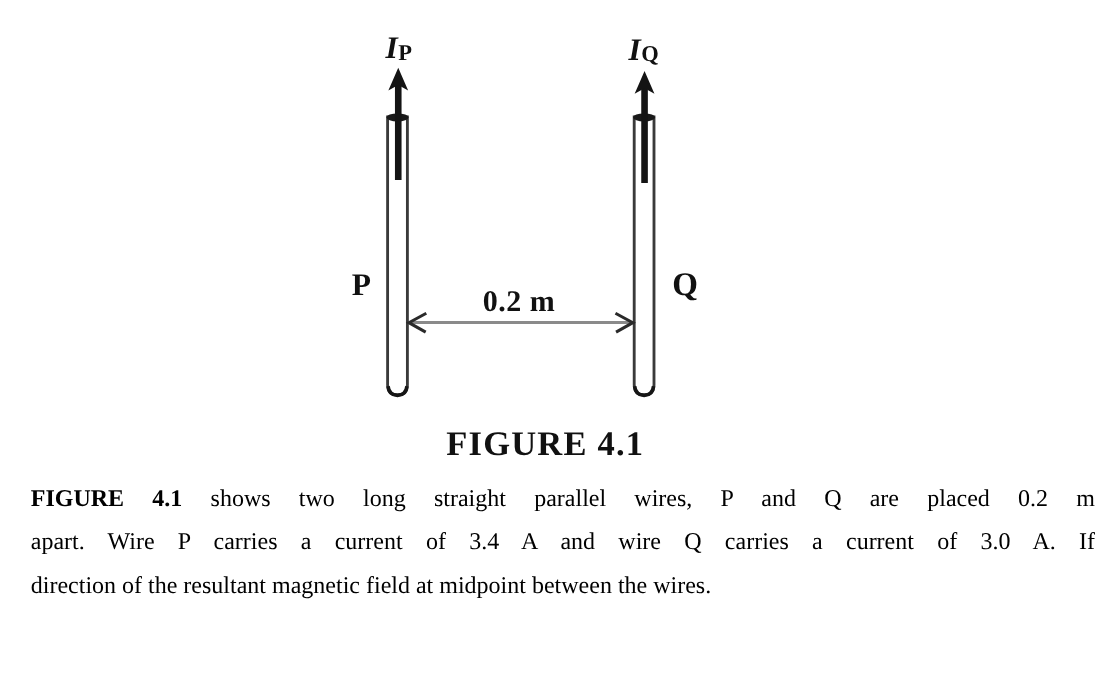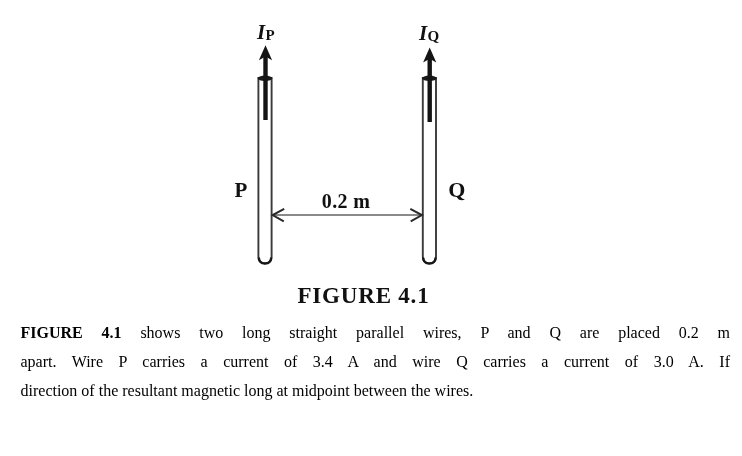--- a/index.html
+++ b/index.html
@@ -42,15 +42,15 @@
   <text x="419" y="39.7" font-size="21" font-style="italic" font-weight="bold" fill="#111">I</text>
   <text x="427.5" y="40.5" font-size="15" font-weight="bold" fill="#111">Q</text>
   <text x="234.5" y="196.7" font-size="21" font-weight="bold" fill="#111">P</text>
   <text x="448.2" y="196.7" font-size="22" font-weight="bold" fill="#111">Q</text>
   <text x="321.8" y="207.5" font-size="20" font-weight="bold" letter-spacing="0.35" fill="#111">0.2 m</text>
 </svg>
 <div class="caption">FIGURE 4.1</div>
 <div class="para">
   <div class="jl"><b>FIGURE 4.1</b> shows two long straight parallel wires, P and Q are placed 0.2 m</div>
   <div class="jl">apart. Wire P carries a current of 3.4 A and wire Q carries a current of 3.0 A. If</div>
-  <div class="ll">direction of the resultant magnetic long at midpoint between the wires.</div>
+  <div class="ll">direction of the resultant magnetic field at midpoint between the wires.</div>
 </div>
 </div>
 
 </body></html>

